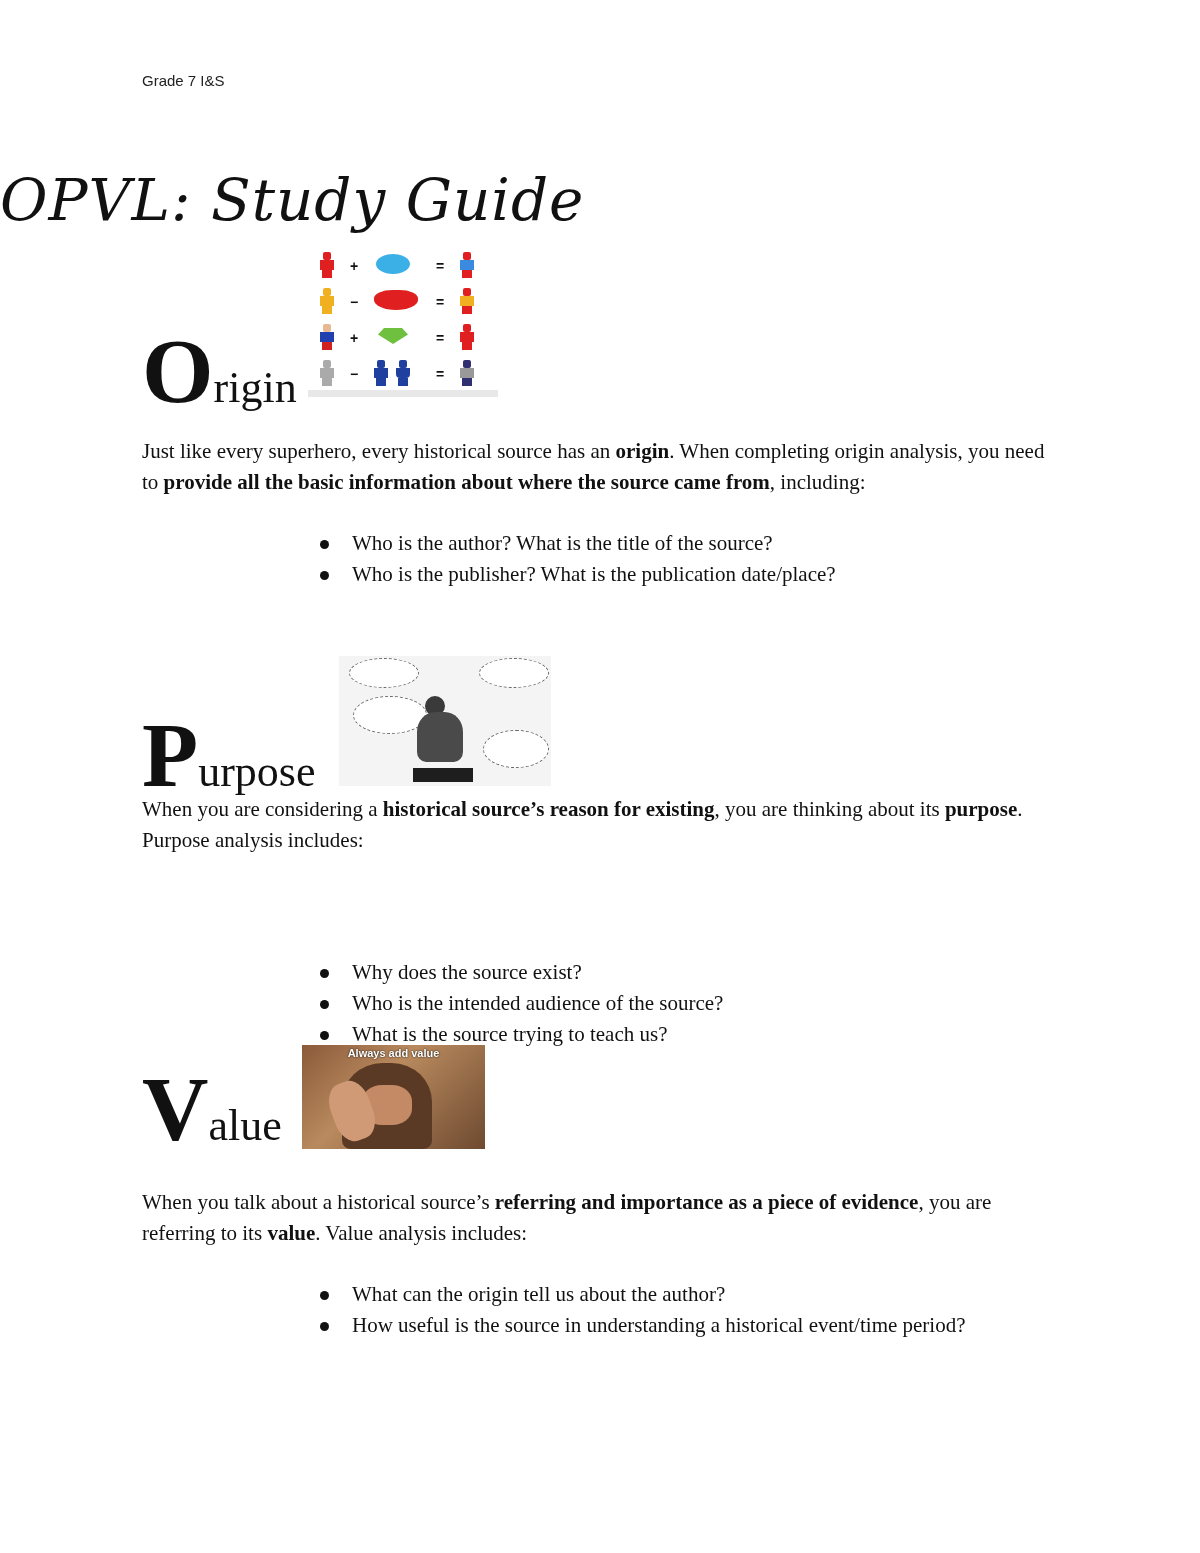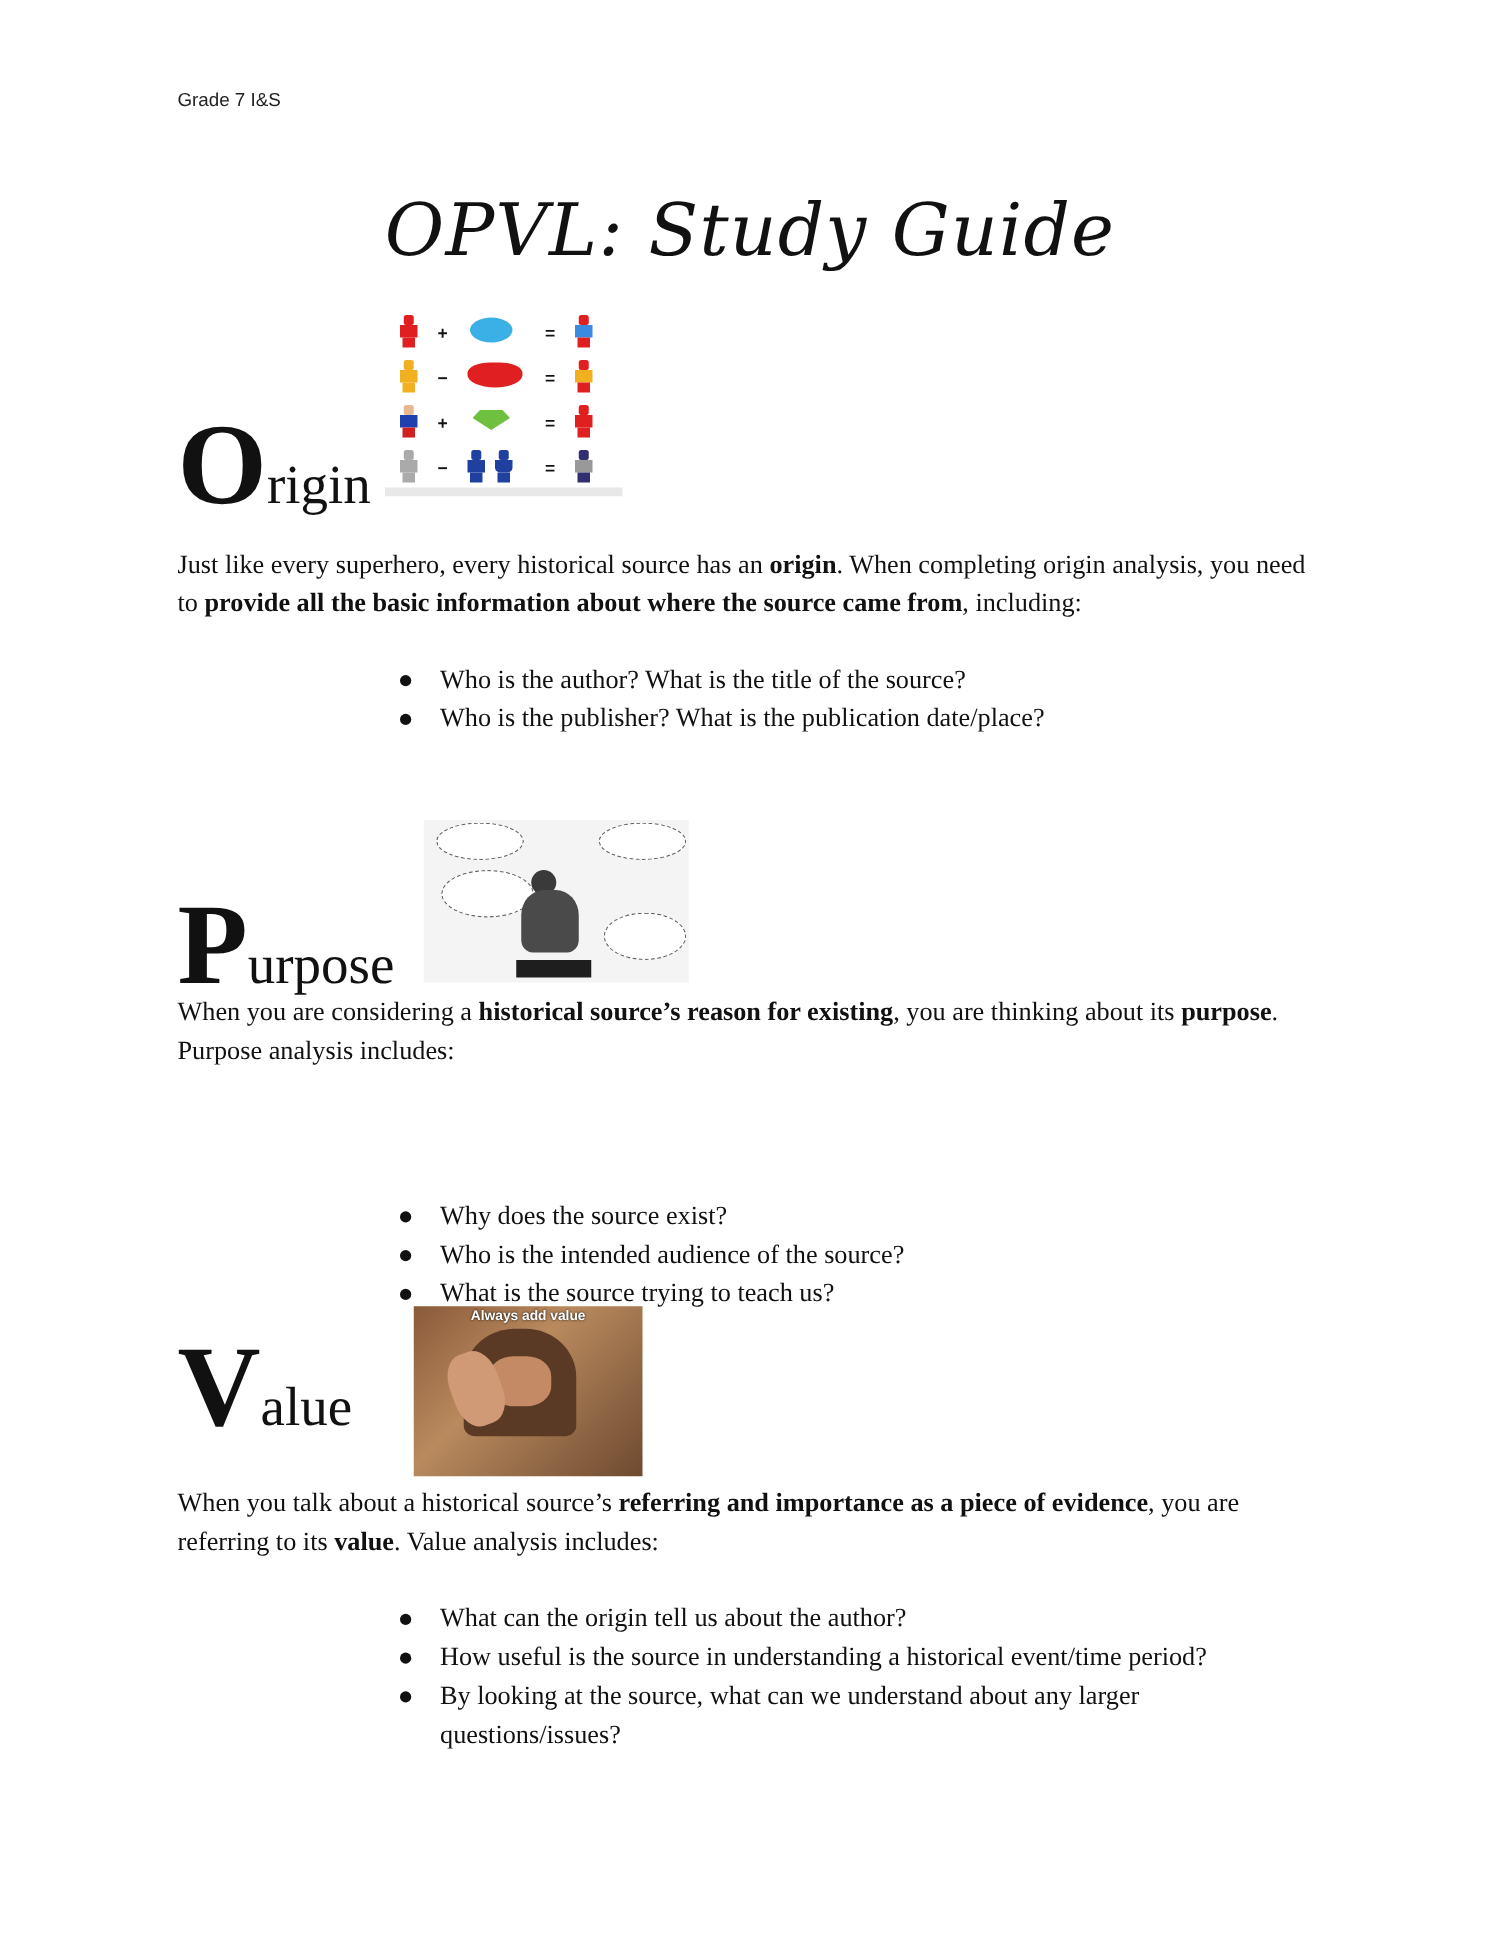--- a/index.html
+++ b/index.html
@@ -1,18 +1,18 @@
 <!DOCTYPE html>
 <html><head>
 <meta charset="utf-8">
 <style>
   html, body { margin: 0; padding: 0; background: #ffffff; }
   body { width: 1200px; height: 1553px; position: relative; overflow: hidden; font-family: "DejaVu Serif", serif; color: #111; }
   .header { position: absolute; left: 142px; top: 72px; font-family: "Liberation Sans", sans-serif; font-size: 15px; color: #222; }
-  .title { position: absolute; left: 0; width: 1200px; top: 150px; text-align: center; font-family: "DejaVu Serif", serif; font-style: italic; font-size: 58px; color: #111; letter-spacing: 1px; }
+  .title { position: absolute; left: 0; width: 1200px; top: 166px; text-align: left; font-family: "DejaVu Serif", serif; font-style: italic; font-size: 58px; color: #111; letter-spacing: 1px; }
   .section-head { position: absolute; left: 142px; font-family: "Liberation Serif", serif; color: #111; white-space: nowrap; }
   .section-head .big { font-size: 92px; font-weight: 700; }
   .section-head .rest { font-size: 44px; }
   .para { position: absolute; left: 142px; width: 920px; font-family: "Liberation Serif", serif; font-size: 21px; line-height: 31px; color: #111; }
   .para b { font-weight: 700; }
   ul.bullets { position: absolute; left: 320px; margin: 0; padding: 0; list-style: none; font-family: "Liberation Serif", serif; font-size: 21px; line-height: 31px; width: 760px; }
   ul.bullets li { position: relative; padding-left: 32px; }
   ul.bullets li::before { content: ""; position: absolute; left: 0; top: 12px; width: 9px; height: 9px; border-radius: 50%; background: #111; }
   .img-box { position: absolute; overflow: hidden; }
   
@@ -22,21 +22,21 @@
   .fig .head { position: absolute; left: 3px; top: 0; width: 8px; height: 8px; border-radius: 2px; }
   .fig .body { position: absolute; left: 0; top: 8px; width: 14px; height: 10px; }
   .fig .legs { position: absolute; left: 2px; top: 18px; width: 10px; height: 8px; }
   .op { position: absolute; top: 10px; font-family: "Liberation Sans", sans-serif; font-weight: 700; font-size: 14px; color: #111; }
   .caption-bar { position: absolute; left: 0; top: 142px; width: 190px; height: 7px; background: #e8e8e8; }
   
   .thinker-img { left: 339px; top: 656px; width: 212px; height: 130px; background: #f4f4f4; }
   .cloud { position: absolute; border: 1.5px dashed #666; border-radius: 50%; background: #fff; }
   .statue { position: absolute; }
   
-  .value-img { left: 302px; top: 1045px; width: 183px; height: 136px; background: linear-gradient(135deg, #8a5a3a 0%, #b98a5e 40%, #6e4a30 100%); margin-left: 29px; }
+  .value-img { left: 302px; top: 1045px; width: 183px; height: 104px; background: linear-gradient(135deg, #8a5a3a 0%, #b98a5e 40%, #6e4a30 100%); }
   .value-caption { position: absolute; top: 2px; left: 0; width: 100%; text-align: center; font-family: "Liberation Sans", sans-serif; font-weight: 700; font-size: 11px; color: #fff; text-shadow: 0 0 2px #000; }
 </style>
 </head>
 <body>
 
 <div class="header">Grade 7 I&amp;S</div>
 <div class="title">OPVL: Study Guide</div>
 
 <div class="section-head" style="top:318px;">
   <span class="big">O</span><span class="rest">rigin</span>
@@ -157,14 +157,13 @@
   <div style="position:absolute;left:60px;top:40px;width:50px;height:40px;border-radius:40%;background:#c48a66;"></div>
   <div style="position:absolute;left:30px;top:36px;width:40px;height:60px;border-radius:40%;background:#d09a76;transform:rotate(-20deg);"></div>
   <div class="value-caption">Always add value</div>
 </div>
 
 <div class="para" style="top:1187px;"><span>When you talk about a historical source’s </span><b>referring and importance as a piece of evidence</b><span>, you are referring to its </span><b>value</b><span>. Value analysis includes:</span></div>
 
 <ul class="bullets" style="top:1279px;width:720px;">
   <li>What can the origin tell us about the author?</li>
   <li>How useful is the source in understanding a historical event/time period?</li>
-  <li>By looking at the source, what can we understand about any larger questions/issues?</li>
 </ul>
 
 </body></html>

